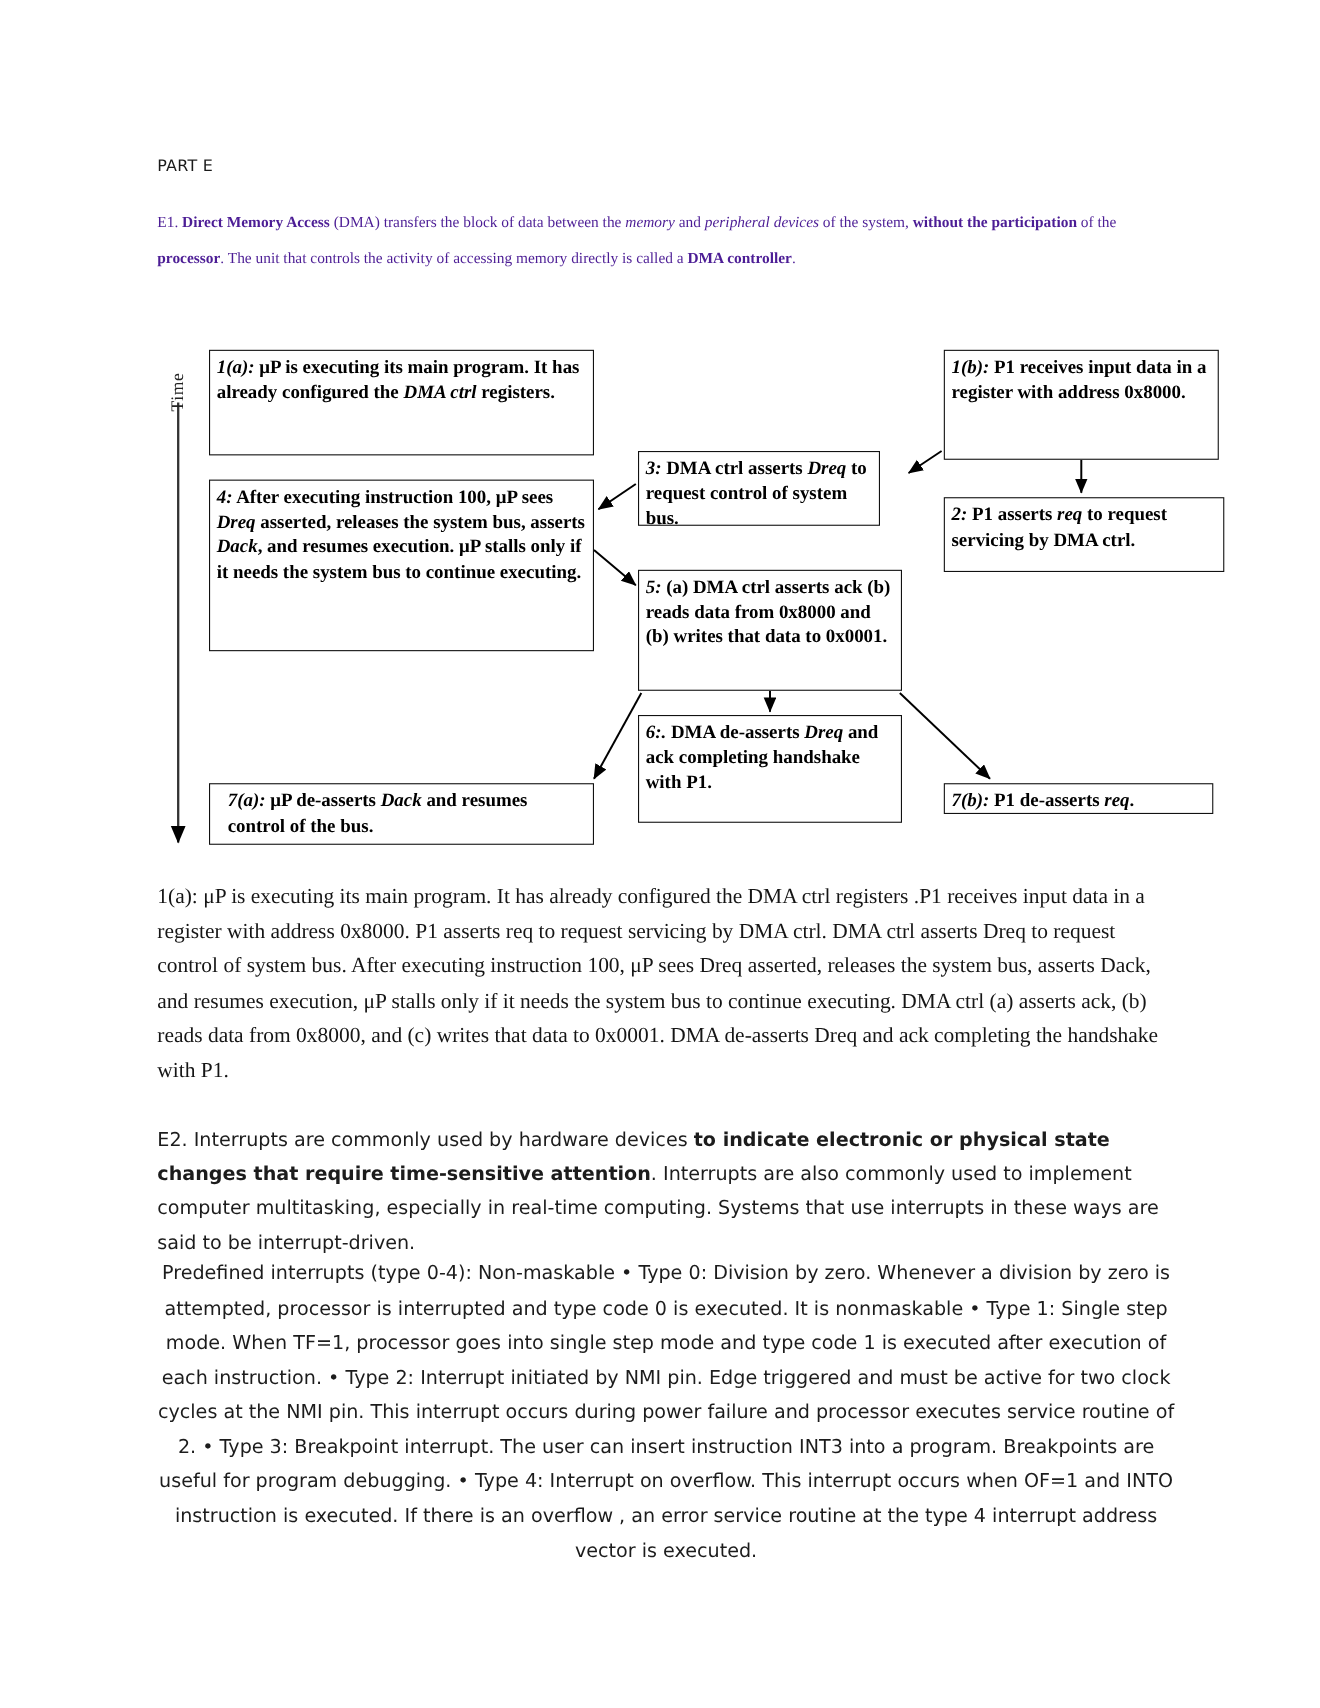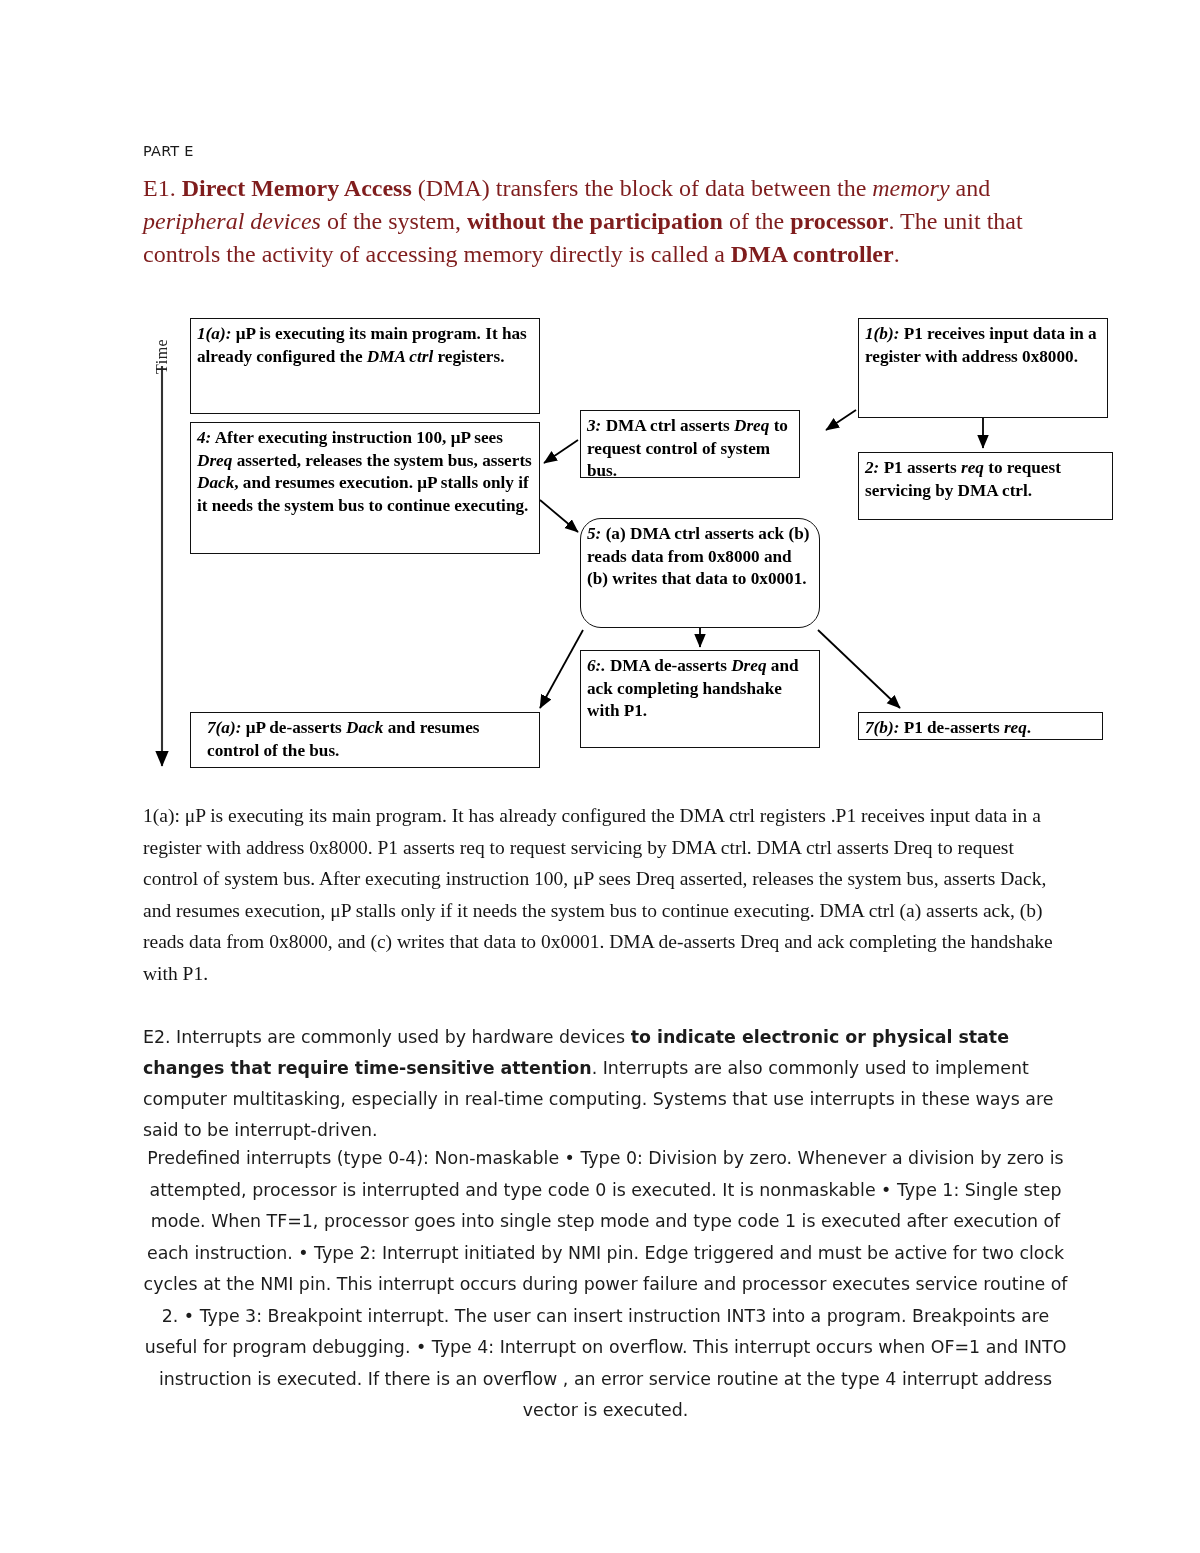--- a/index.html
+++ b/index.html
@@ -30,26 +30,26 @@
     left: 143px;
     top: 143px;
     font-family: "DejaVu Sans", sans-serif;
     font-size: 14.5px;
     letter-spacing: 0.2px;
     color: #1a1a1a;
   }
   .intro {
     position: absolute;
     left: 143px;
-    top: 172px;
+    top: 186px;
     width: 920px;
     font-family: "Liberation Serif", serif;
-    font-size: 24px;
+    font-size: 14px;
     line-height: 33px;
-    color: #7f1d1d;
+    color: #4c1d95;
   }
   .intro b { font-weight: bold; }
   .intro i { font-style: italic; }
 
   
   .diagram {
     position: absolute;
     left: 140px;
     top: 300px;
     width: 1000px;
@@ -73,24 +73,24 @@
     font-weight: bold;
     color: #000000;
     padding: 4px 5px 4px 6px;
     z-index: 2;
   }
   .dbox i { font-style: italic; }
   .dbox .num { font-style: italic; font-weight: bold; text-align: center; }
 
   
   #box-1a { left: 50px;  top: 18px;  width: 350px; height: 96px; }
-  #box-4  { left: 50px;  top: 122px; width: 350px; height: 132px; }
+  #box-4  { left: 50px;  top: 136px; width: 350px; height: 156px; }
   #box-7a { left: 50px;  top: 412px; width: 350px; height: 56px; padding-left: 16px; }
   #box-3  { left: 440px; top: 110px; width: 220px; height: 68px; }
-  #box-5  { left: 440px; top: 218px; width: 240px; height: 110px; border-radius: 21px; }
+  #box-5  { left: 440px; top: 218px; width: 240px; height: 110px; }
   #box-6  { left: 440px; top: 350px; width: 240px; height: 98px; }
   #box-1b { left: 718px; top: 18px;  width: 250px; height: 100px; }
   #box-2  { left: 718px; top: 152px; width: 255px; height: 68px; }
   #box-7b { left: 718px; top: 412px; width: 245px; height: 28px; }
 
   
   .time-label {
     position: absolute;
     left: 11px;
     top: 14px;

